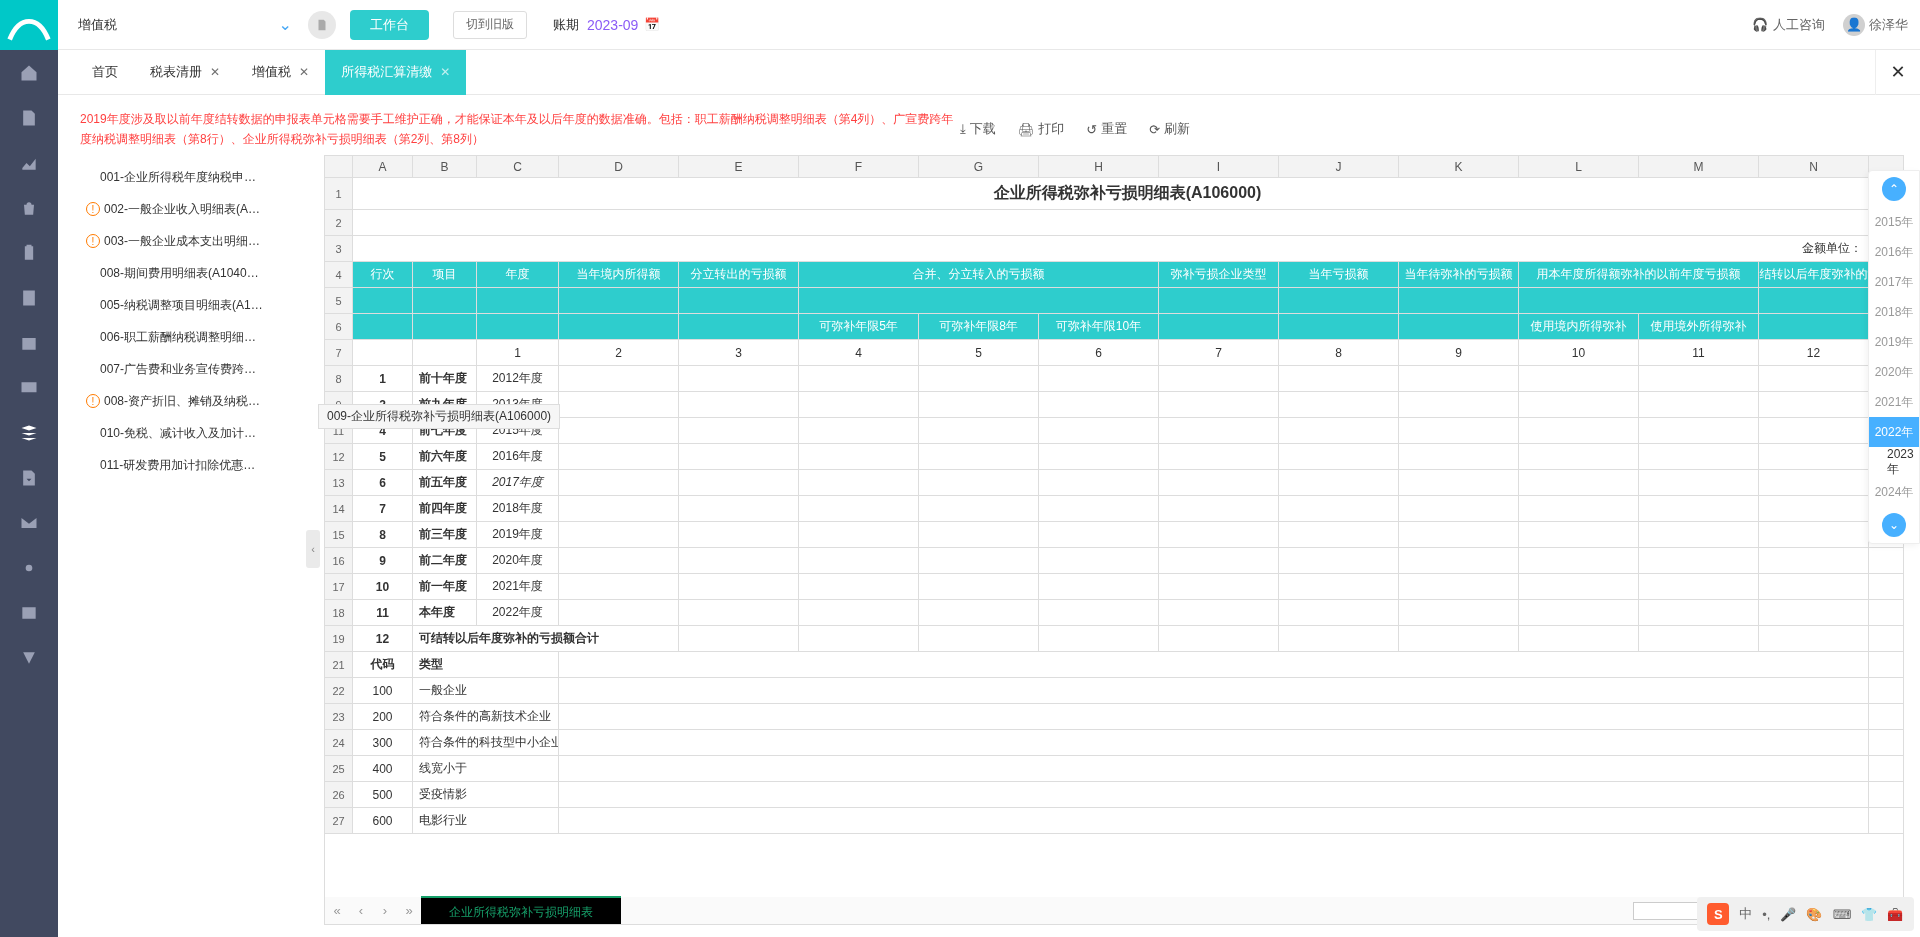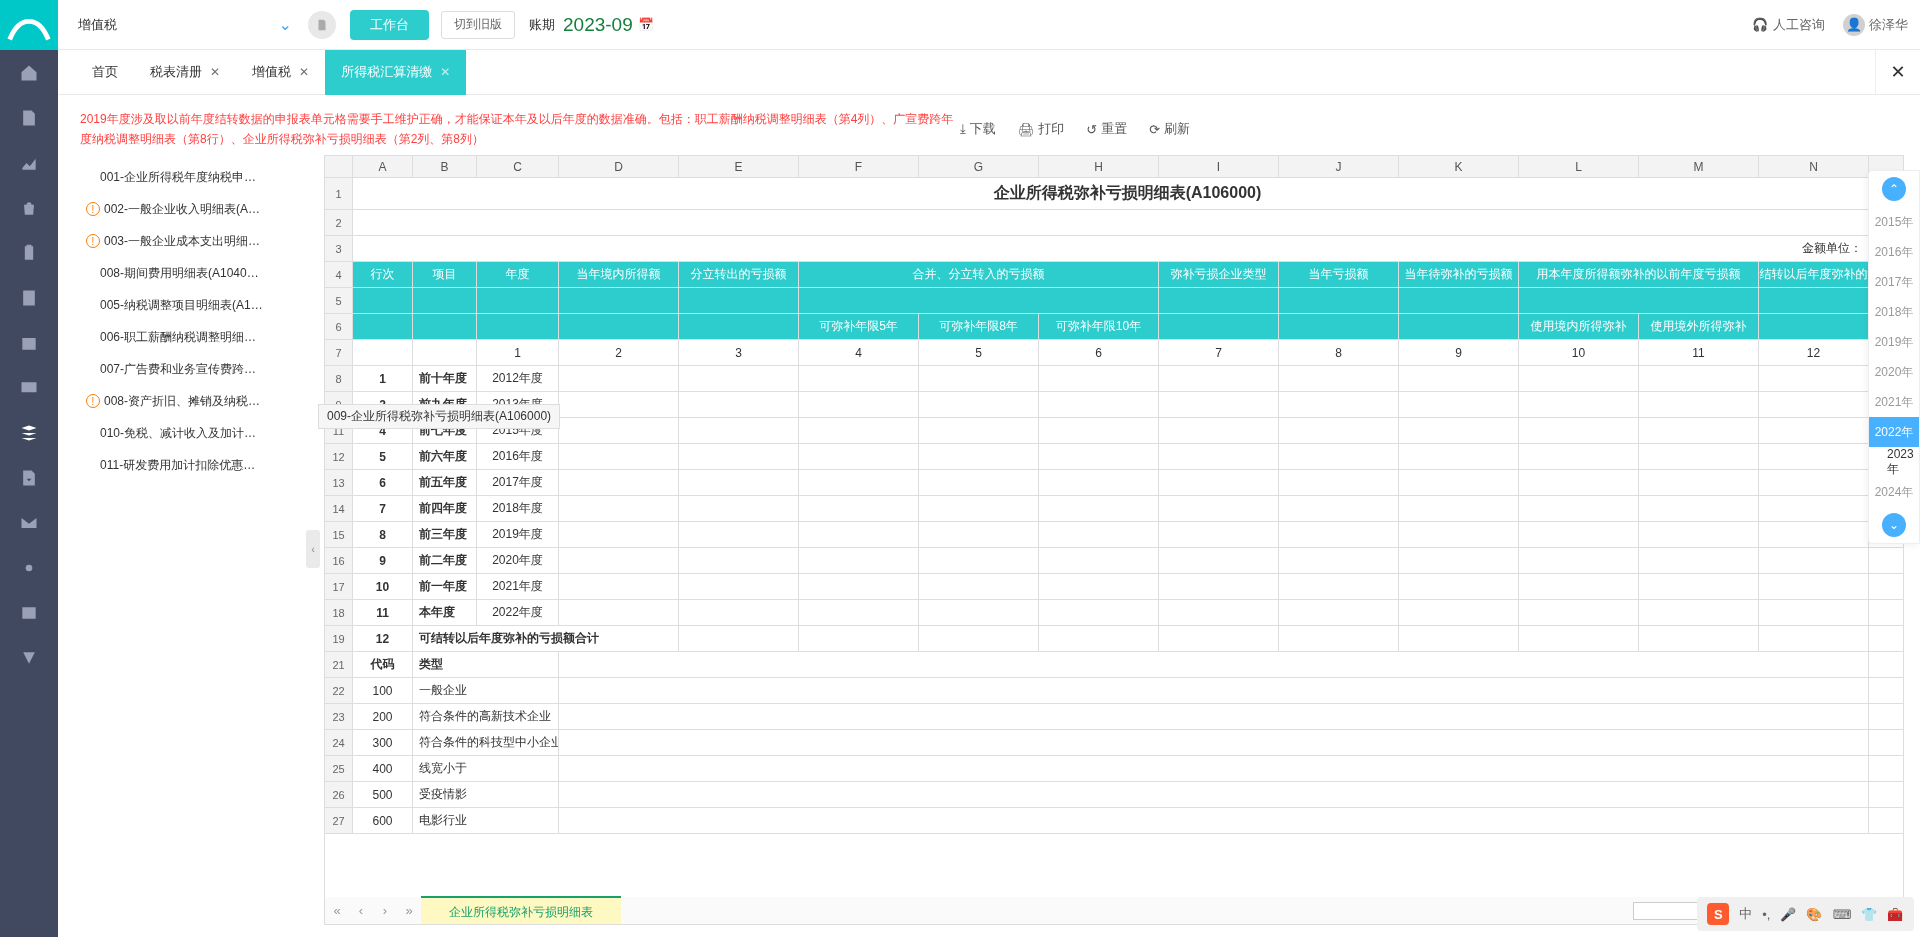--- a/index.html
+++ b/index.html
@@ -11,23 +11,23 @@
 .sidebar-left .nav-icon { width:58px; height:45px; display:flex; align-items:center; justify-content:center; color:#9aa0b5; cursor:pointer; }
 .sidebar-left .nav-icon.active { color:#fff; }
 .sidebar-left .nav-icon svg { width:20px; height:20px; fill:currentColor; }
 
 
 .header { position:absolute; left:58px; top:0; right:0; height:50px; background:#fff; border-bottom:1px solid #e8e8e8; display:flex; align-items:center; padding:0 12px; }
 .header .select { width:230px; height:32px; display:flex; align-items:center; color:#333; padding:0 8px; position:relative; }
 .header .select .arrow { position:absolute; right:8px; color:#4aa9f5; font-size:16px; }
 .header .round-btn { width:28px; height:28px; border-radius:50%; background:#e8e8e8; display:flex; align-items:center; justify-content:center; margin:0 8px; color:#aaa; }
 .header .work-btn { height:30px; padding:0 20px; background:#2ecdcd; color:#fff; border-radius:4px; border:none; font-size:13px; margin:0 6px; }
-.header .old-btn { height:28px; padding:0 12px; background:#fff; border:1px solid #ddd; border-radius:3px; font-size:12px; color:#666; margin:0 6px; }
+.header .old-btn { height:28px; padding:0 12px; background:#fff; border:1px solid #ddd; border-radius:3px; font-size:12px; color:#666; margin:0 18px; }
 .header .label { margin:0 8px; color:#333; font-size:13px; }
-.header .date { color:#15803d; font-size:19px; }
+.header .date { color:#8b5cf6; font-size:14px; }
 .header .cal-icon { color:#2ecdcd; margin-left:6px; }
 .header .spacer { flex:1; }
 .header .right-item { display:flex; align-items:center; margin-left:18px; color:#666; font-size:13px; }
 .header .right-item .ic { margin-right:4px; }
 .header .avatar { width:22px; height:22px; border-radius:50%; background:#d0d0d0; margin-right:4px; display:flex; align-items:center; justify-content:center; color:#888; }
 
 
 .tabs { position:absolute; left:58px; top:50px; right:0; height:45px; border-bottom:1px solid #e8e8e8; display:flex; align-items:center; padding-left:18px; }
 .tabs .tab { padding:0 16px; height:45px; display:flex; align-items:center; font-size:13px; color:#333; position:relative; }
 .tabs .tab.active { background:#2ecdcd; color:#fff; }
@@ -72,21 +72,21 @@
 .row .cell.center { justify-content:center; }
 .row .cell.right { justify-content:flex-end; }
 .row .cell.bold { font-weight:bold; }
 .teal-head .cell { background:#2ecdcd; color:#fff; justify-content:center; text-align:center; }
 .title-row .big-cell { flex:1; display:flex; align-items:center; justify-content:center; font-size:16px; font-weight:bold; height:100%; border-right:1px solid #ddd; }
 .note-row .free { flex:1; font-size:12px; padding-left:6px; display:flex; align-items:center; border-right:1px solid #ddd; }
 
 
 .sheet-tabs { position:absolute; left:266px; right:16px; bottom:12px; height:28px; border:1px solid #ddd; border-top:none; display:flex; align-items:center; background:#fafafa; }
 .sheet-tabs .nav { width:24px; text-align:center; color:#999; }
-.sheet-tabs .stab { padding:0 28px; height:28px; line-height:28px; font-size:12px; color:#16a06a; border-top:2px solid #16a06a; background:#fef9c3; margin-top:-1px; }
+.sheet-tabs .stab { padding:0 28px; height:28px; line-height:28px; font-size:12px; color:#16a06a; border-top:2px solid #16a06a; background:#000000; margin-top:-1px; }
 .sheet-tabs .inp { margin-left:auto; margin-right:10px; width:260px; height:18px; border:1px solid #ccc; font-size:11px; padding:0 6px; }
 
 
 .right-expand { position:absolute; right:0; top:160px; width:16px; height:40px; background:#f0f0f0; color:#888; font-size:10px; display:flex; align-items:center; justify-content:center; cursor:pointer; }
 .year-panel { position:fixed; right:0; top:170px; width:52px; background:#fff; border:1px solid #eee; border-radius:4px 0 0 4px; box-shadow:-2px 2px 6px rgba(0,0,0,.05); z-index:30; }
 .year-panel .circ { width:24px; height:24px; margin:6px auto; border-radius:50%; background:#47b0ff; color:#fff; display:flex; align-items:center; justify-content:center; font-size:12px; }
 .year-panel .yr { height:30px; display:flex; align-items:center; justify-content:center; font-size:12px; color:#999; cursor:pointer; }
 .year-panel .yr.active { background:#47b0ff; color:#fff; }
 .year-panel .yr.cur { color:#333;margin-left:18px; }
 
@@ -450,21 +450,21 @@
           <div class="cell " style="width: 120px;"></div>
           <div class="cell " style="width: 120px;"></div>
           <div class="cell " style="width: 120px;"></div>
           <div class="cell " style="width: 120px;"></div>
           <div class="cell " style="width: 110px;"></div>
         </div>
         <div class="row ">
           <div class="rh">13</div>
           <div class="cell center bold" style="width: 60px;">6</div>
           <div class="cell bold" style="width: 64px;">前五年度</div>
-          <div class="cell center" style="width: 82px;">2017年度</div>
+          <div class="cell center" style="width: 82px; font-style: italic;">2017年度</div>
           <div class="cell " style="width: 120px;"></div>
           <div class="cell " style="width: 120px;"></div>
           <div class="cell " style="width: 120px;"></div>
           <div class="cell " style="width: 120px;"></div>
           <div class="cell " style="width: 120px;"></div>
           <div class="cell " style="width: 120px;"></div>
           <div class="cell " style="width: 120px;"></div>
           <div class="cell " style="width: 120px;"></div>
           <div class="cell " style="width: 120px;"></div>
           <div class="cell " style="width: 120px;"></div>

